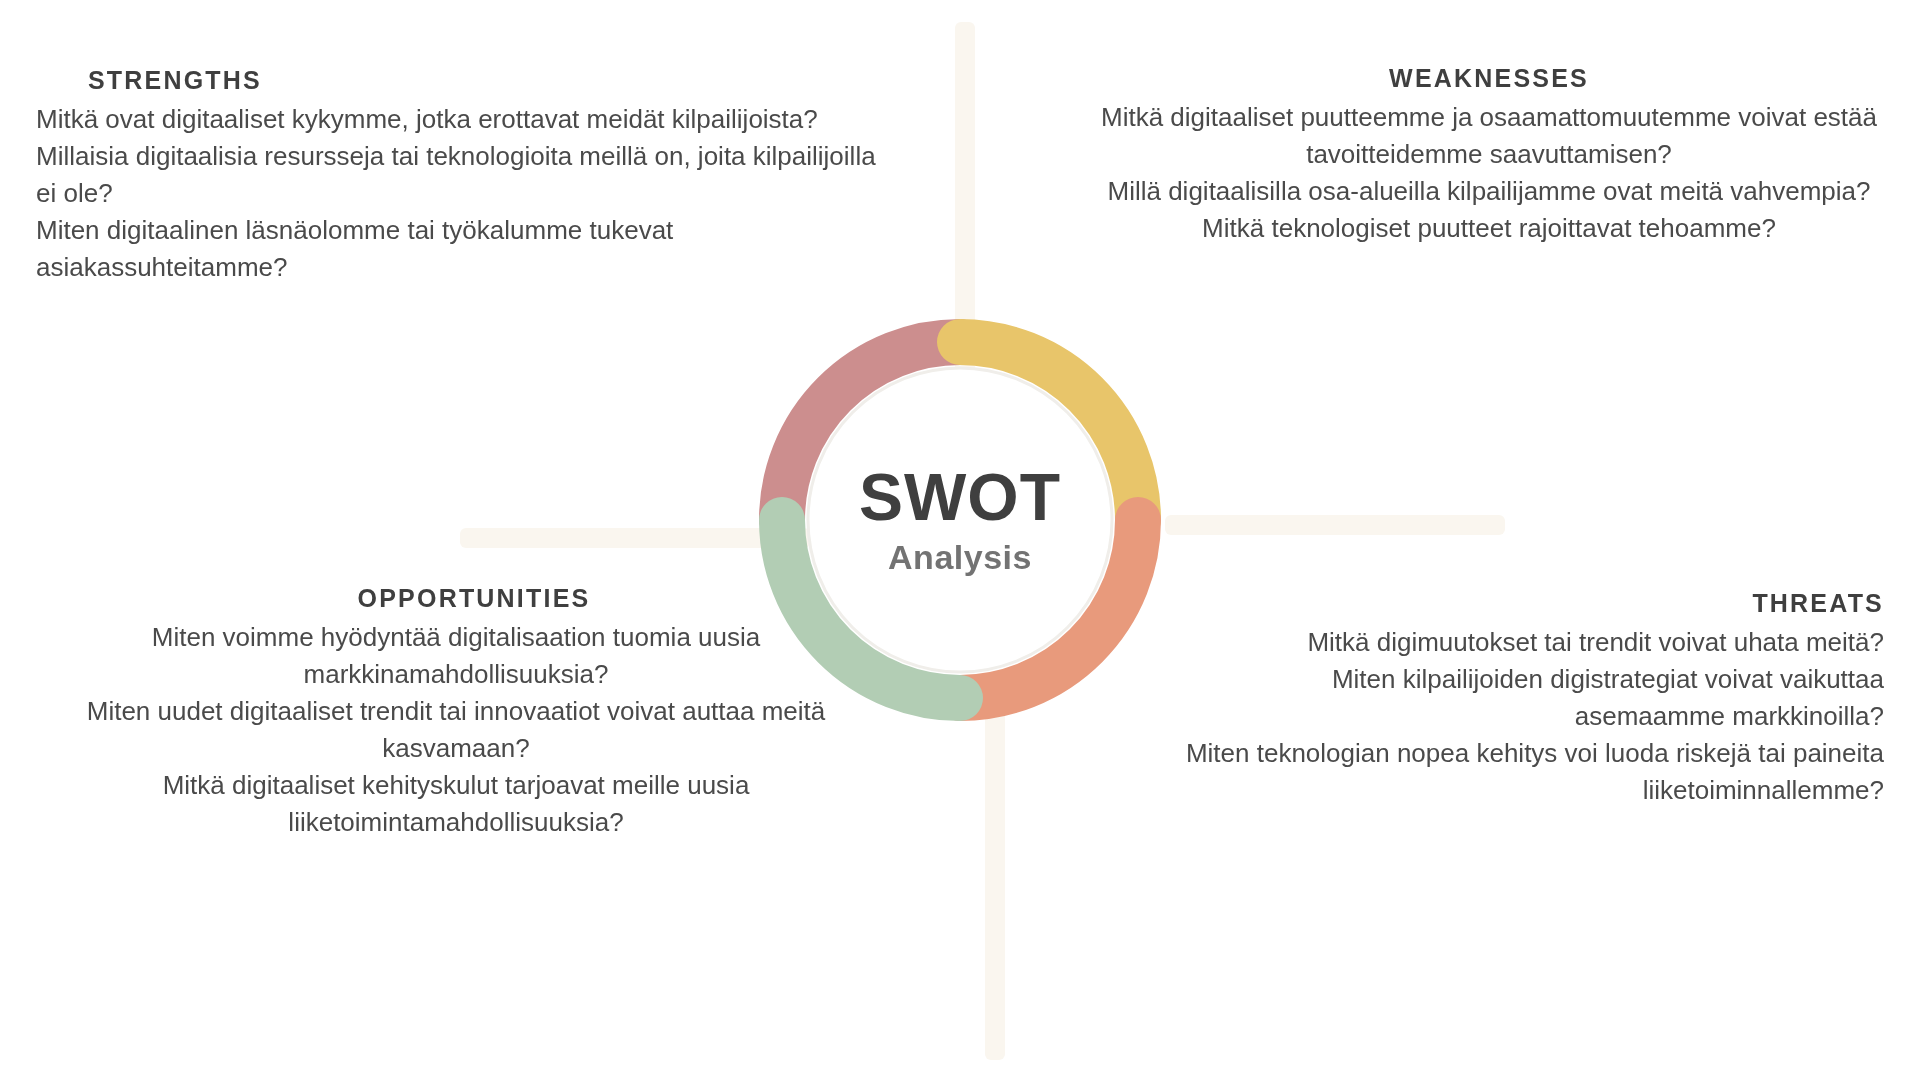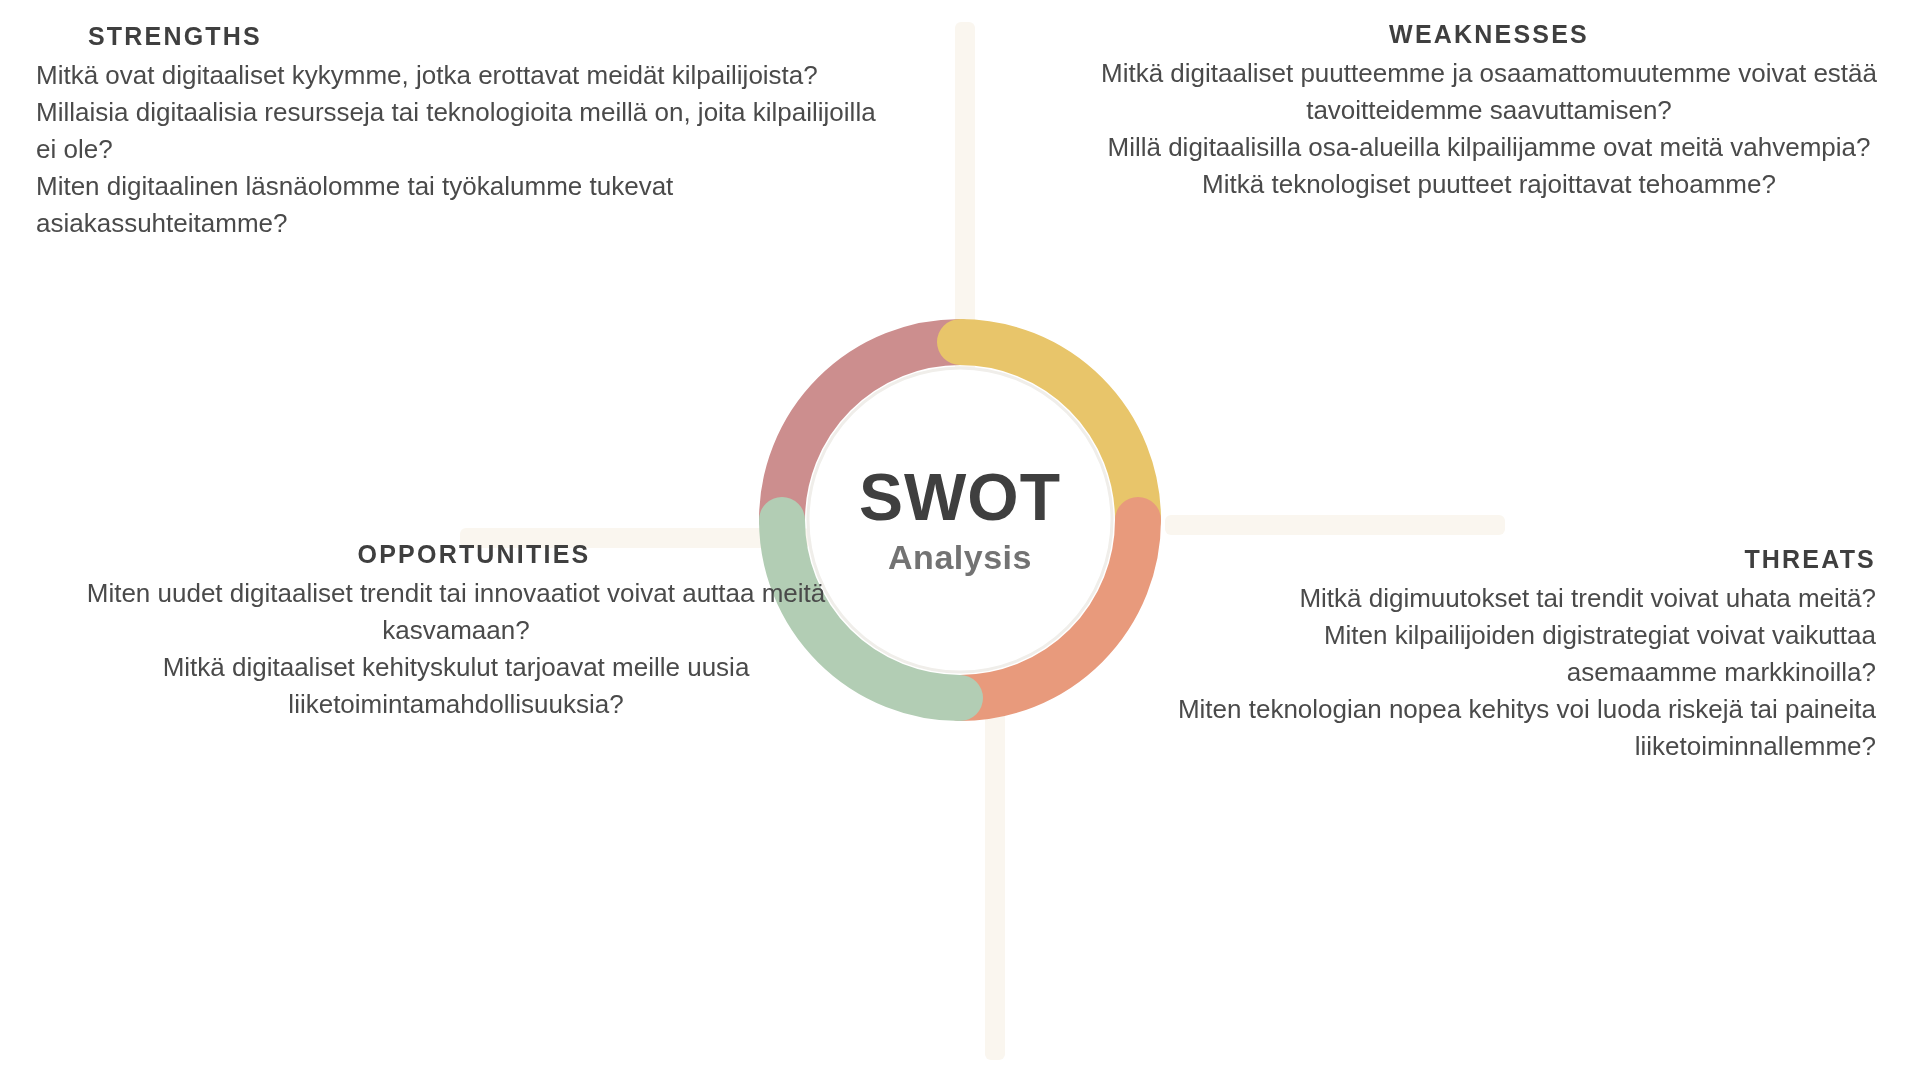--- a/index.html
+++ b/index.html
@@ -91,20 +91,21 @@
   
   .quad {
     position: absolute;
   }
   .quad-heading {
     font-size: 25px;
     font-weight: bold;
     color: #3f3f3f;
     letter-spacing: 2.2px;
     margin-bottom: 6px;
+    margin-top: 44px;
   }
   .quad-item {
     font-size: 26px;
     color: #4a4a4a;
     line-height: 1.42;
     font-weight: 400;
   }
 
   
   #quad-strengths {
@@ -131,21 +132,21 @@
     top: 540px;
     width: 840px;
     text-align: center;
   }
   #quad-opportunities .quad-heading {
     padding-left: 36px;
   }
 
   
   #quad-threats {
-    right: 44px;
+    right: 36px;
     top: 545px;
     width: 700px;
     text-align: right;
   }
 </style>
 </head>
 <body>
 
 <div id="canvas">
 
@@ -186,20 +187,21 @@
 
   <div class="quad" id="quad-weaknesses">
     <div class="quad-heading">WEAKNESSES</div>
     <div class="quad-item">Mitkä digitaaliset puutteemme ja osaamattomuutemme voivat estää tavoitteidemme saavuttamisen?</div>
     <div class="quad-item">Millä digitaalisilla osa-alueilla kilpailijamme ovat meitä vahvempia?</div>
     <div class="quad-item">Mitkä teknologiset puutteet rajoittavat tehoamme?</div>
   </div>
 
   <div class="quad" id="quad-opportunities">
     <div class="quad-heading">OPPORTUNITIES</div>
+    <div class="quad-item">Miten voimme hyödyntää digitalisaation tuomia uusia markkinamahdollisuuksia?</div>
     <div class="quad-item">Miten uudet digitaaliset trendit tai innovaatiot voivat auttaa meitä kasvamaan?</div>
     <div class="quad-item">Mitkä digitaaliset kehityskulut tarjoavat meille uusia liiketoimintamahdollisuuksia?</div>
   </div>
 
   <div class="quad" id="quad-threats">
     <div class="quad-heading">THREATS</div>
     <div class="quad-item">Mitkä digimuutokset tai trendit voivat uhata meitä?</div>
     <div class="quad-item">Miten kilpailijoiden digistrategiat voivat vaikuttaa asemaamme markkinoilla?</div>
     <div class="quad-item">Miten teknologian nopea kehitys voi luoda riskejä tai paineita liiketoiminnallemme?</div>
   </div>

